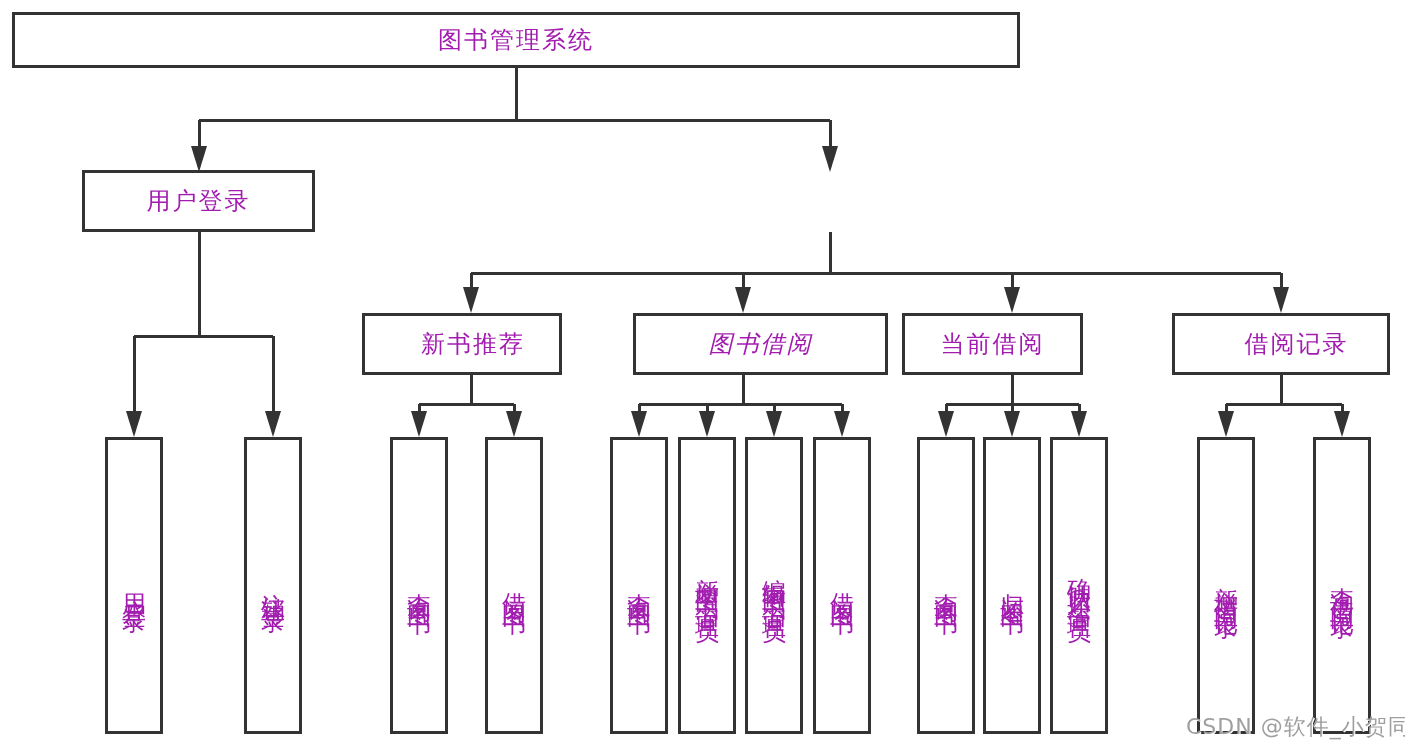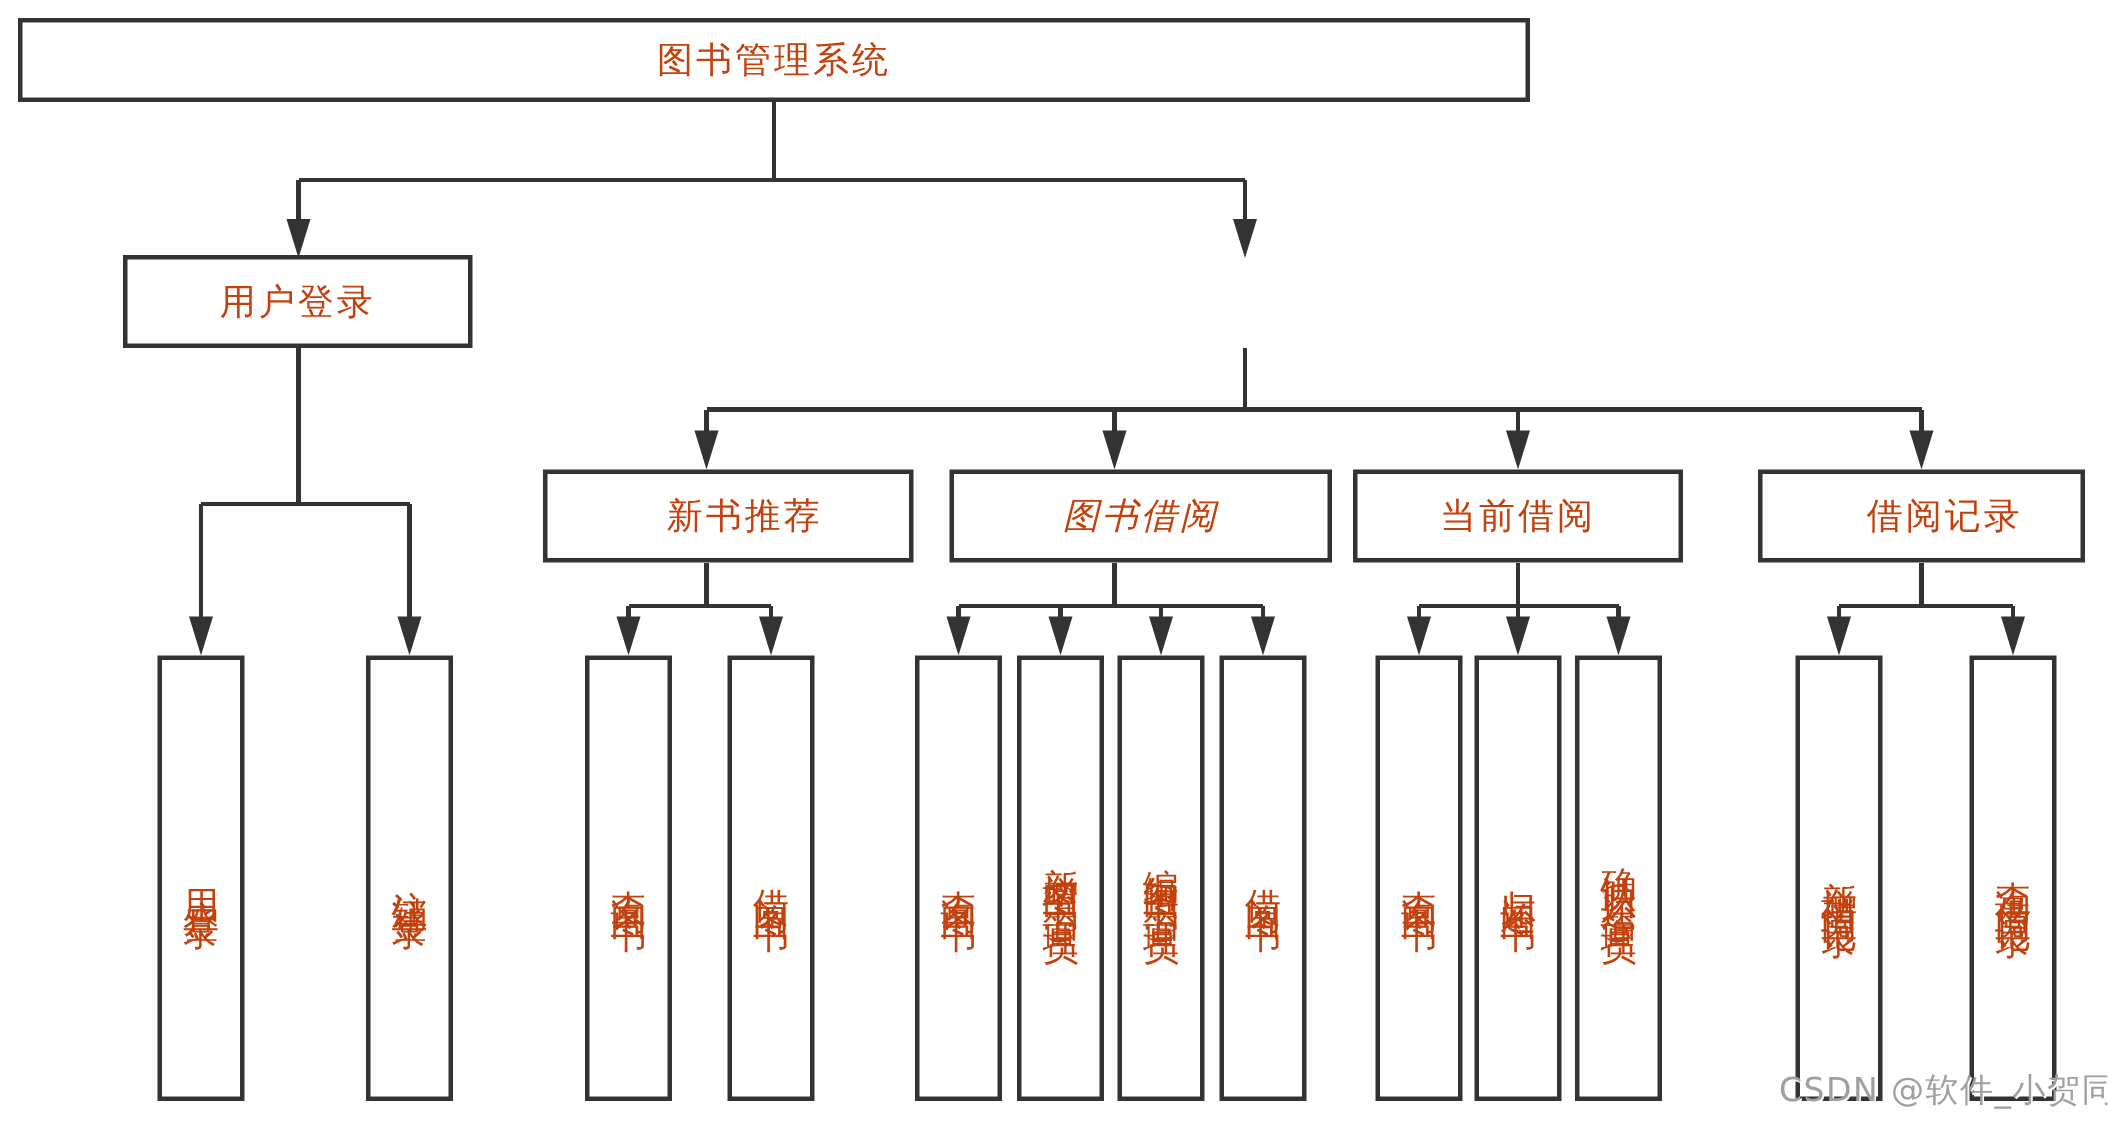--- a/index.html
+++ b/index.html
@@ -23,21 +23,21 @@
     pointer-events: none;
   }
   .node {
     position: absolute;
     box-sizing: border-box;
     border: 3px solid #333333;
     background: #ffffff;
     display: flex;
     align-items: center;
     justify-content: center;
-    color: #c2410c;
+    color: #a21caf;
   }
   .h-label {
     font-size: 24px;
     letter-spacing: 2px;
     white-space: nowrap;
     line-height: 1;
   }
   .v-node .v-label {
     writing-mode: vertical-rl;
     text-orientation: mixed;
@@ -111,27 +111,27 @@
   </svg>
 
   <div class="node root-box">
     <span class="h-label">图书管理系统</span>
   </div>
 
   <div class="node lvl2" style="left:82px;">
     <span class="h-label">用户登录</span>
   </div>
 
-  <div class="node lvl3" style="left:362px;width:247px;padding-left:22px;">
+  <div class="node lvl3" style="left:362px;width:200px;padding-left:22px;">
     <span class="h-label">新书推荐</span>
   </div>
   <div class="node lvl3" style="left:633px;width:255px;font-style:italic;">
     <span class="h-label">图书借阅</span>
   </div>
-  <div class="node lvl3" style="left:902px;width:220px;">
+  <div class="node lvl3" style="left:902px;width:181px;">
     <span class="h-label">当前借阅</span>
   </div>
   <div class="node lvl3" style="left:1172px;width:218px;padding-left:31px;">
     <span class="h-label">借阅记录</span>
   </div>
 
   <div class="node leaf v-node" style="left:105px;">
     <span class="v-label">用户登录</span>
   </div>
   <div class="node leaf v-node" style="left:244px;">

